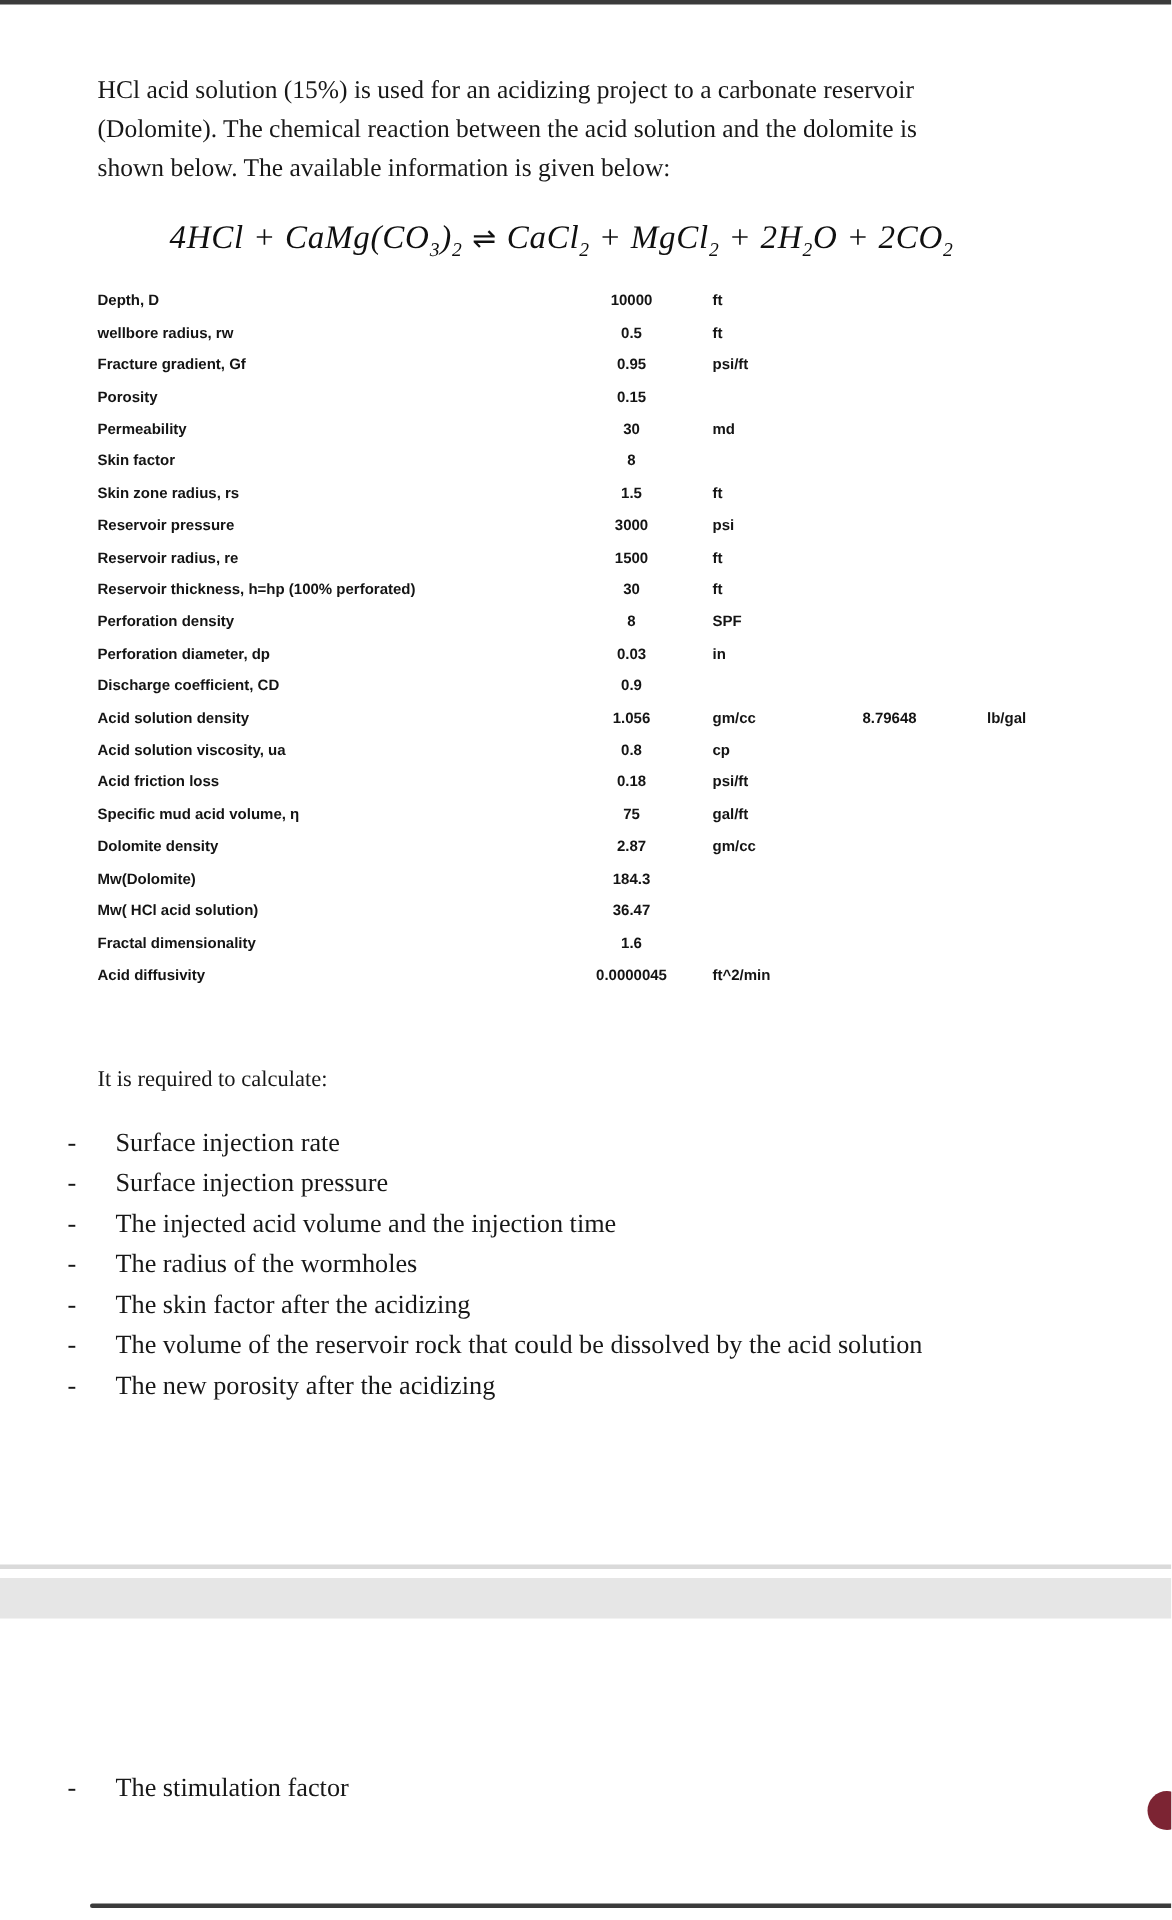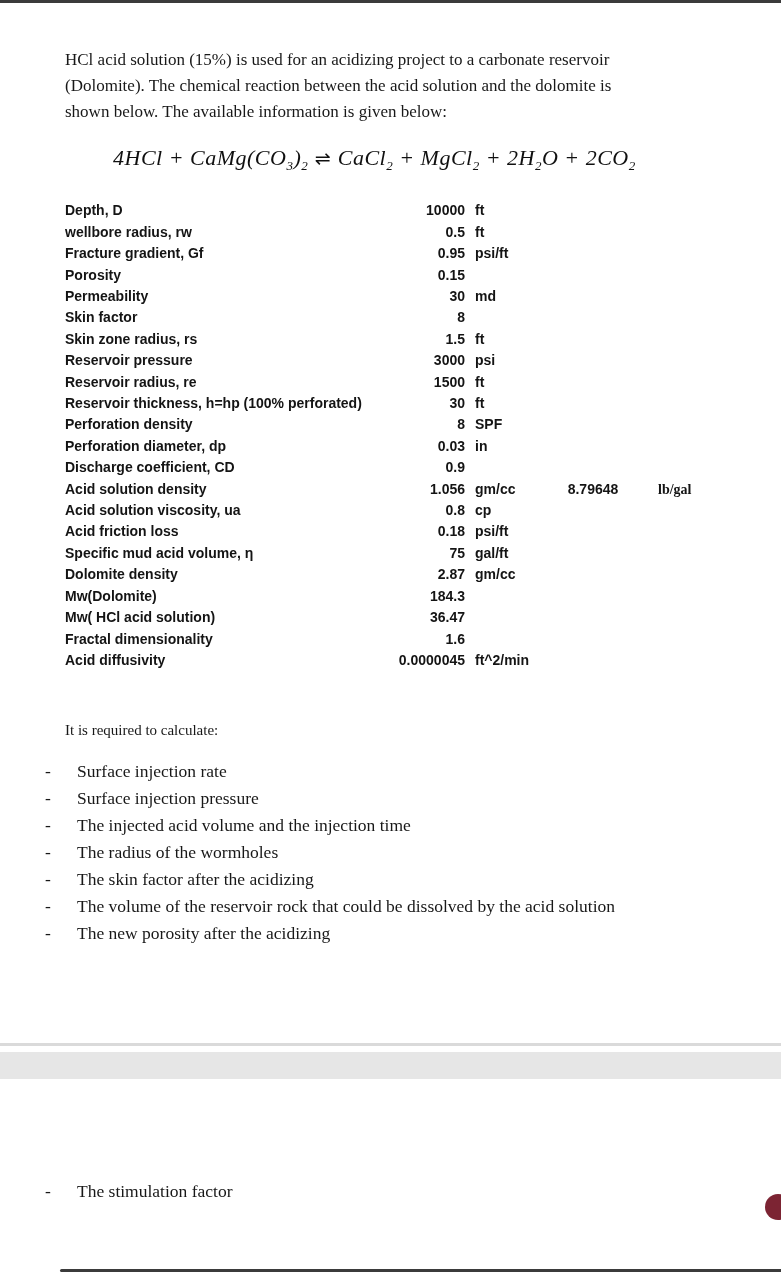--- a/index.html
+++ b/index.html
@@ -29,32 +29,32 @@
     margin:20px 0 0 48px;
     font-style:italic;
     font-size:22px;
     letter-spacing:0.5px;
     color:#101010;
     white-space:nowrap;
   }
   .equation sub { font-size:13px; font-style:italic; }
   .equation .eq-arrow { font-style:normal; font-family:"DejaVu Sans", sans-serif; font-size:19px; }
   .params {
-    margin-top:26px;
+    margin-top:16px;
     font-family:"Liberation Sans", sans-serif;
     font-weight:bold;
-    font-size:14px;
+    font-size:10px;
     color:#141414;
   }
   .param-row { display:flex; line-height:21.4px; white-space:nowrap; }
   .p-label { flex:0 0 312px; }
-  .p-value { flex:0 0 88px; text-align:right; }
+  .p-value { flex:0 0 88px; text-align:center; }
   .p-unit  { flex:0 0 78px; padding-left:10px; }
   .p-xval  { flex:0 0 80px; text-align:center; }
-  .p-xunit { padding-left:25px;font-family:Liberation Serif, serif; }
+  .p-xunit { padding-left:25px; }
   .required-heading {
     margin-top:46px;
     font-size:15px;
     line-height:26px;
   }
   .req-list {
     margin-top:12px;
     margin-left:-20px;
     font-size:17.5px;
     line-height:27px;

